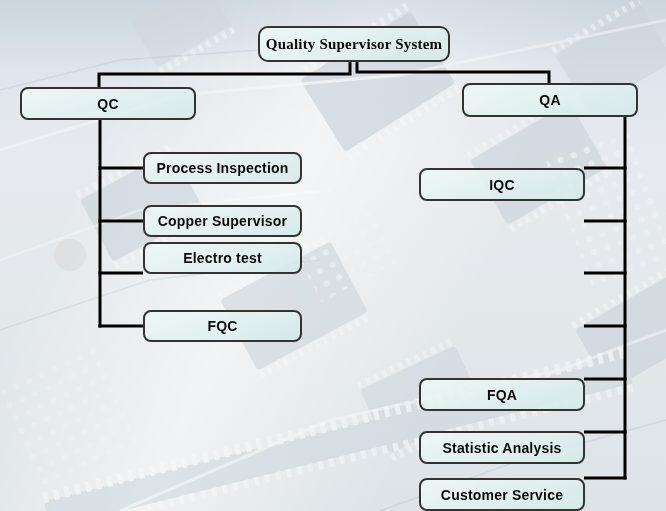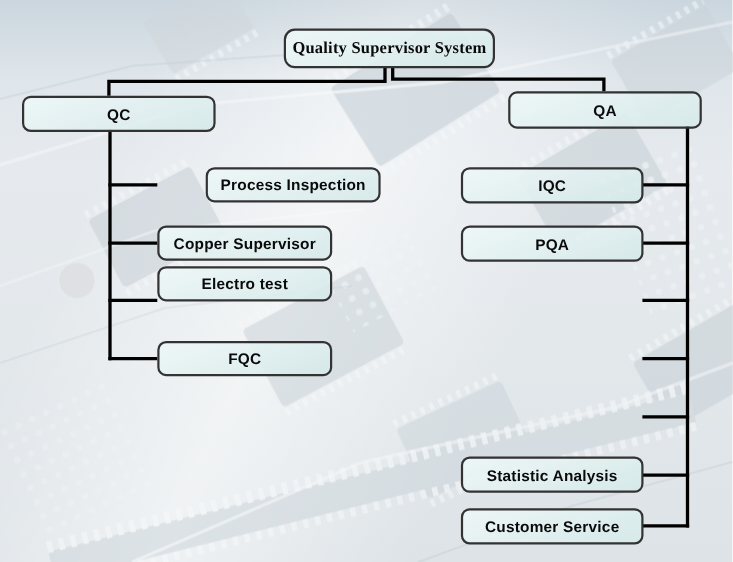--- a/index.html
+++ b/index.html
@@ -30,22 +30,22 @@
     font-weight:bold; font-size:14px; color:#0a0a0a; letter-spacing:0.2px;
     text-align:center; white-space:nowrap;
   }
   .root-node {
     left:258px; top:26px; width:192px; height:36px;
     font-family:"Liberation Serif", serif; font-size:15px; border-radius:10px;
   }
   .qc-node { left:20px;  top:87px; width:176px; height:33px; }
   .qa-node { left:462px; top:83px; width:176px; height:34px; }
   .lc { left:143px; width:159px; height:32px; }
-  .lc0 { top:152px;margin-left:44px; } .lc1 { top:205px; } .lc2 { top:242px; } .lc3 { top:310px; }
-  .rc { left:419px; width:166px; height:33px; }
+  .lc0 { top:152px; } .lc1 { top:205px; } .lc2 { top:242px; } .lc3 { top:310px; }
+  .rc { left:419px; width:166px; height:33px;margin-top:16px; }
   .rc0 { top:152px; } .rc1 { top:205px; } .rc2 { top:257px; }
   .rc3 { top:310px; } .rc4 { top:362px; } .rc5 { top:415px; } .rc6 { top:462px; }
 </style>
 </head>
 <body>
 
 <div class="stage">
 
   <div class="bg-base"></div>
   <div class="bg-topband"></div>
@@ -138,17 +138,17 @@
 
   <div class="node qa-node">QA</div>
   <div class="node qc-node">QC</div>
 
   <div class="node lc lc0">Process Inspection</div>
   <div class="node lc lc1">Copper Supervisor</div>
   <div class="node lc lc2">Electro test</div>
   <div class="node lc lc3">FQC</div>
 
   <div class="node rc rc0">IQC</div>
-  <div class="node rc rc1">PQA</div>
+  <div class="node rc rc4">FQA</div>
   <div class="node rc rc6">Customer Service</div>
   <div class="node rc rc5">Statistic Analysis</div>
 
 </div>
 
 </body></html>

